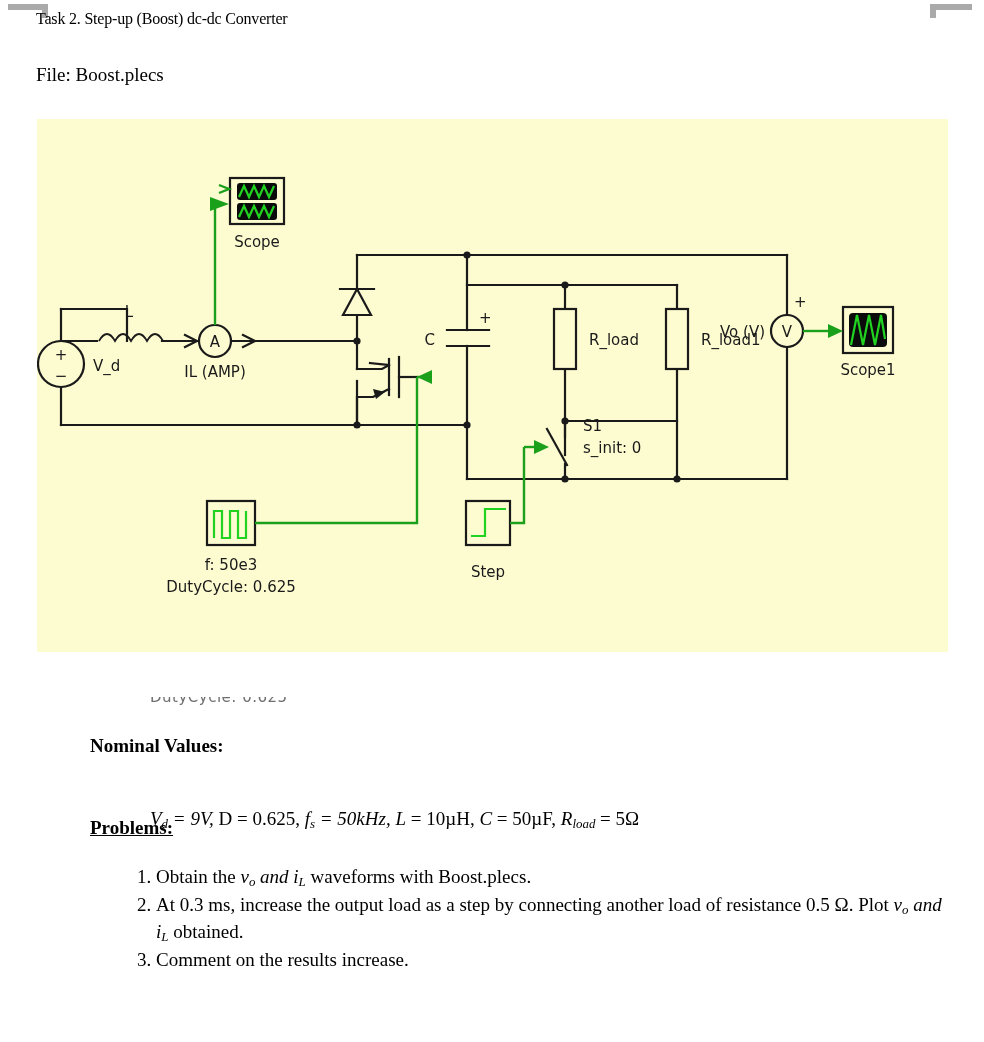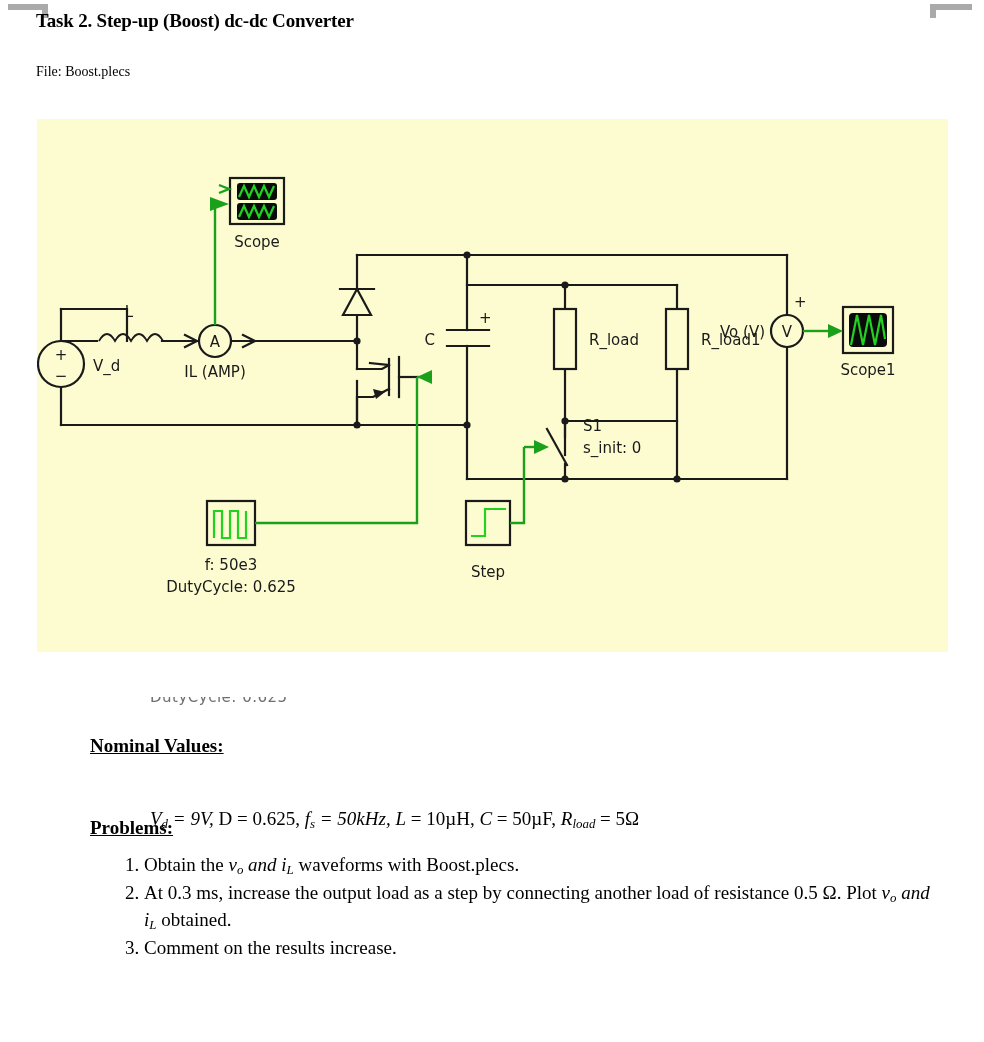--- a/index.html
+++ b/index.html
@@ -24,30 +24,30 @@
   .mm-tl-h { left: 8px;  top: 4px;  width: 40px; height: 6px; }
   .mm-tl-v { left: 42px; top: 4px;  width: 6px;  height: 14px; }
   .mm-tr-h { left: 930px;top: 4px;  width: 42px; height: 6px; }
   .mm-tr-v { left: 930px;top: 4px;  width: 6px;  height: 14px; }
 
   
   .doc-title {
     position: absolute;
     left: 36px;
     top: 10px;
-    font-size: 19px;
-    font-weight: bold;
+    font-size: 16px;
+    font-weight: normal;
     letter-spacing: -0.2px;
     white-space: nowrap;
   }
   .file-line {
     position: absolute;
     left: 36px;
     top: 64px;
-    font-size: 14px;
+    font-size: 19px;
     white-space: nowrap;
   }
 
   
   .schematic {
     position: absolute;
     left: 37px;
     top: 119px;
     width: 911px;
     height: 533px;
@@ -73,21 +73,20 @@
     display: inline-block;
     letter-spacing: 0.5px;
   }
 
   .nominal-head {
     position: absolute;
     left: 90px;
     top: 735px;
     font-size: 19px;
     font-weight: bold;
-    text-decoration: underline;
   }
   .nominal-eq {
     position: absolute;
     left: 150px;
     top: 808px;
     font-size: 19px;
     font-family: Liberation Serif, serif;
     white-space: nowrap;
   }
   .nominal-eq i { font-style: italic; }
@@ -102,21 +101,21 @@
     top: 817px;
     font-size: 19px;
     font-weight: bold;
     text-decoration: underline;
   }
   .problem-list {
     position: absolute;
     left: 108px;
     top: 852px;
     width: 800px;
-    margin: 0;
+    margin: 12px;
     padding-left: 36px;
     font-size: 19px;
     line-height: 1.42;
   }
   .problem-list li { margin: 0; padding: 0; }
   .problem-list i { font-style: italic; }
   .problem-list sub { font-size: 0.68em; font-style: italic; vertical-align: -0.25em; }
 
   
   .sch-label {

